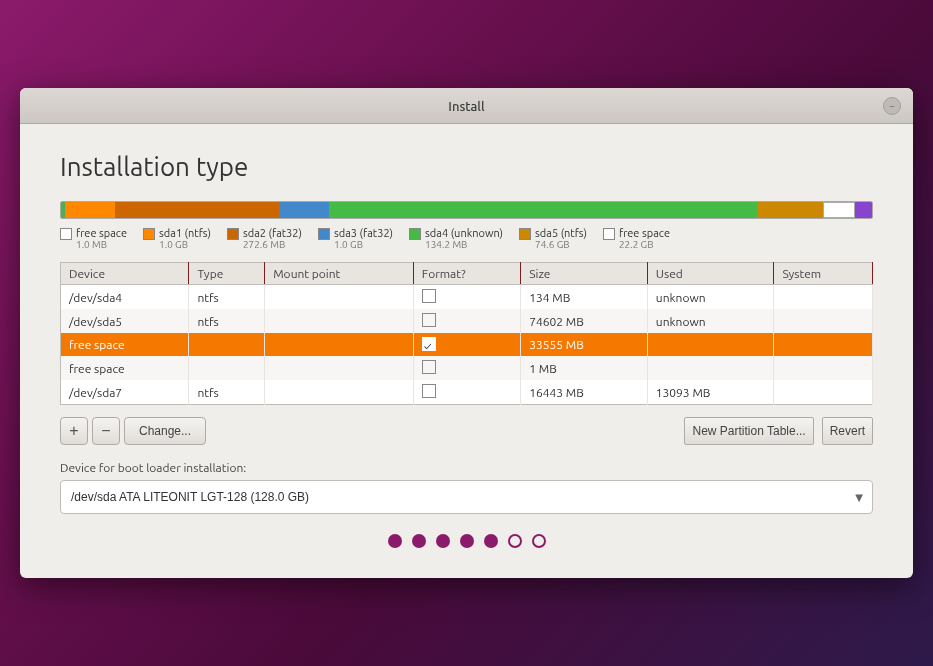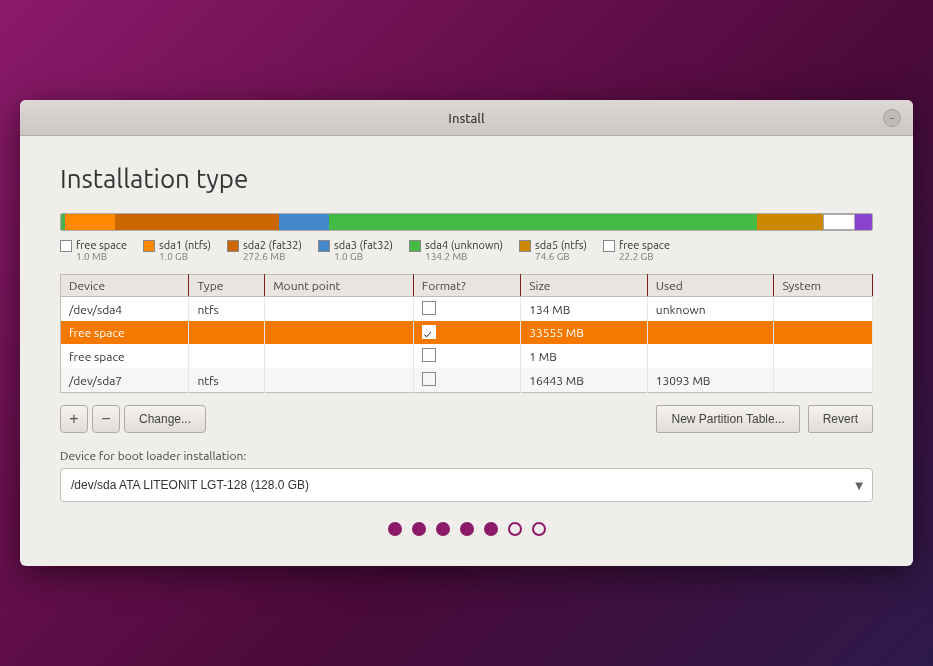--- a/index.html
+++ b/index.html
@@ -158,21 +158,21 @@
       font-size: 12px;
       color: #444;
     }
     .toolbar-right {
       margin-left: auto;
       display: flex;
       gap: 8px;
     }
     .action-btn {
       height: 28px;
-      padding: 0 14px;
+      padding: 0 7px;
       background: linear-gradient(to bottom, #f5f3f0, #e0dcd8);
       border: 1px solid #b0aaa5;
       border-radius: 2px;
       cursor: pointer;
       font-size: 12px;
       color: #444;
     }
     
     .bootloader-label {
       font-size: 12px;
@@ -344,20 +344,29 @@
       <tbody id="partition-tbody">
       <tr>
             <td>/dev/sda4</td>
             <td>ntfs</td>
             <td></td>
             <td><div style="width: 14px; height: 14px; border: 1px solid rgb(136, 136, 136); background: transparent; display: inline-block;"></div></td>
             <td>134 MB</td>
             <td>unknown</td>
             <td></td>
           </tr>
+          <tr>
+            <td>/dev/sda5</td>
+            <td>ntfs</td>
+            <td></td>
+            <td><div style="width: 14px; height: 14px; border: 1px solid rgb(136, 136, 136); background: transparent; display: inline-block;"></div></td>
+            <td>74602 MB</td>
+            <td>unknown</td>
+            <td></td>
+          </tr>
           <tr class="selected">
             <td>free space</td>
             <td></td>
             <td></td>
             <td><div style="width: 14px; height: 14px; border: 2px solid rgb(255, 255, 255); background: white; display: inline-block;"><span style="font-size:11px;color:#333">✓</span></div></td>
             <td>33555 MB</td>
             <td></td>
             <td></td>
           </tr>
           <tr>

